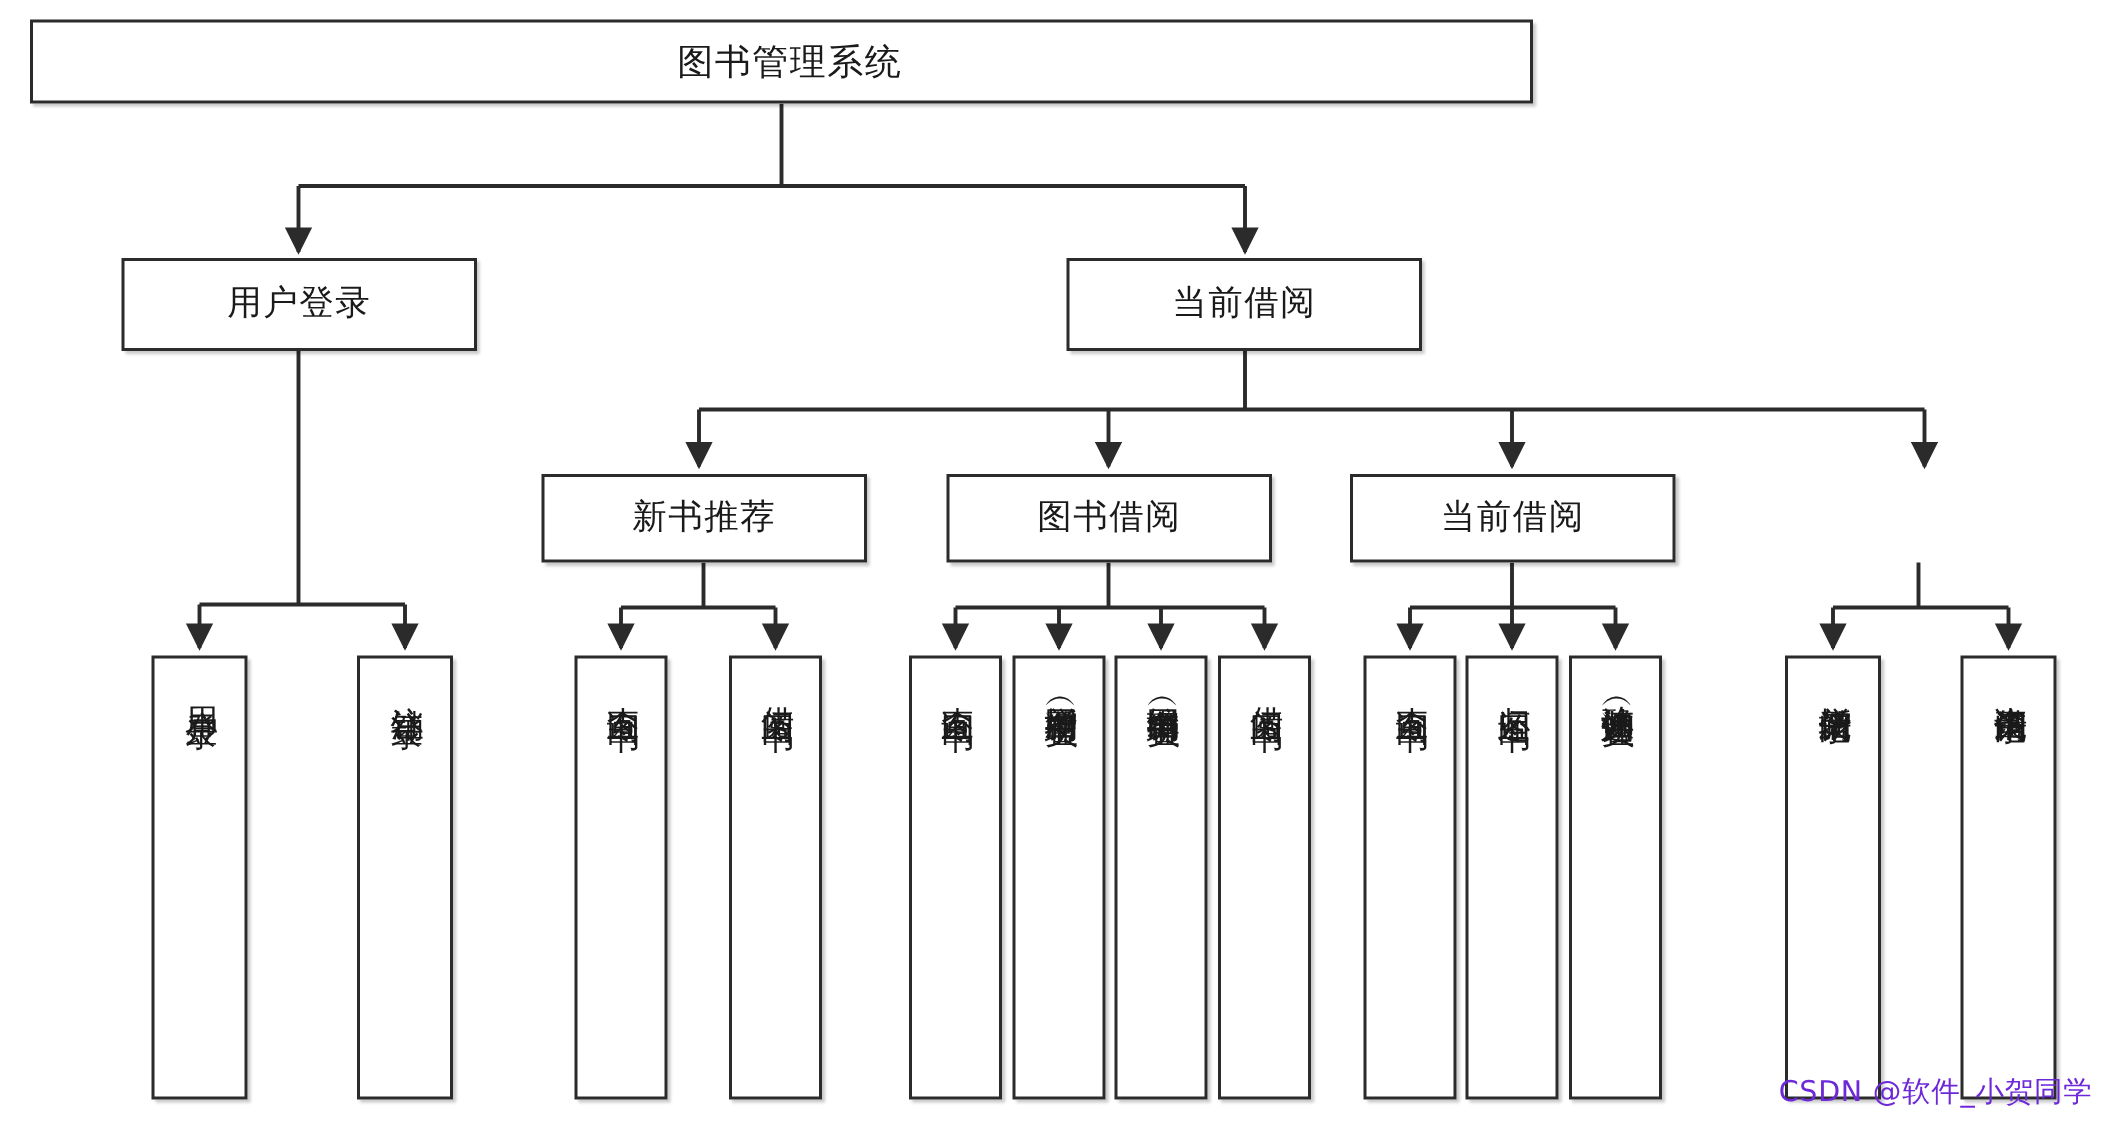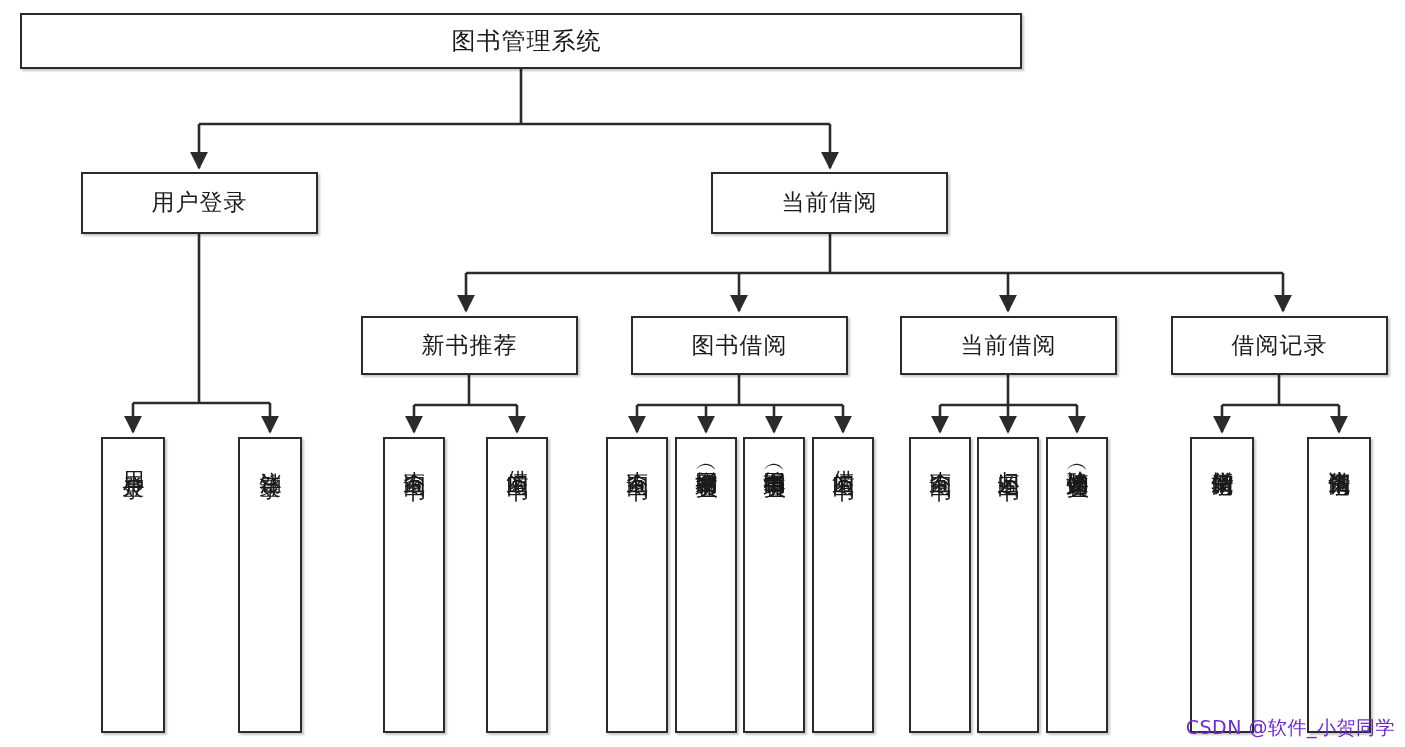--- a/index.html
+++ b/index.html
@@ -150,23 +150,20 @@
   </div>
 
   <div class="node horiz" style="left:631px; top:316px; width:217px; height:59px;">
     <span class="node-label">图书借阅</span>
   </div>
 
   <div class="node horiz" style="left:900px; top:316px; width:217px; height:59px;">
     <span class="node-label">当前借阅</span>
   </div>
 
-  <div class="node horiz" style="left:1171px; top:316px; width:217px; height:59px;">
-    <span class="node-label">借阅记录</span>
-  </div>
 
   <div class="node vert" style="left:101px; top:437px; width:64px; height:296px;">
     <span class="node-label">用户登录</span>
   </div>
 
   <div class="node vert" style="left:238px; top:437px; width:64px; height:296px;">
     <span class="node-label">注销登录</span>
   </div>
 
   <div class="node vert" style="left:383px; top:437px; width:62px; height:296px;">

